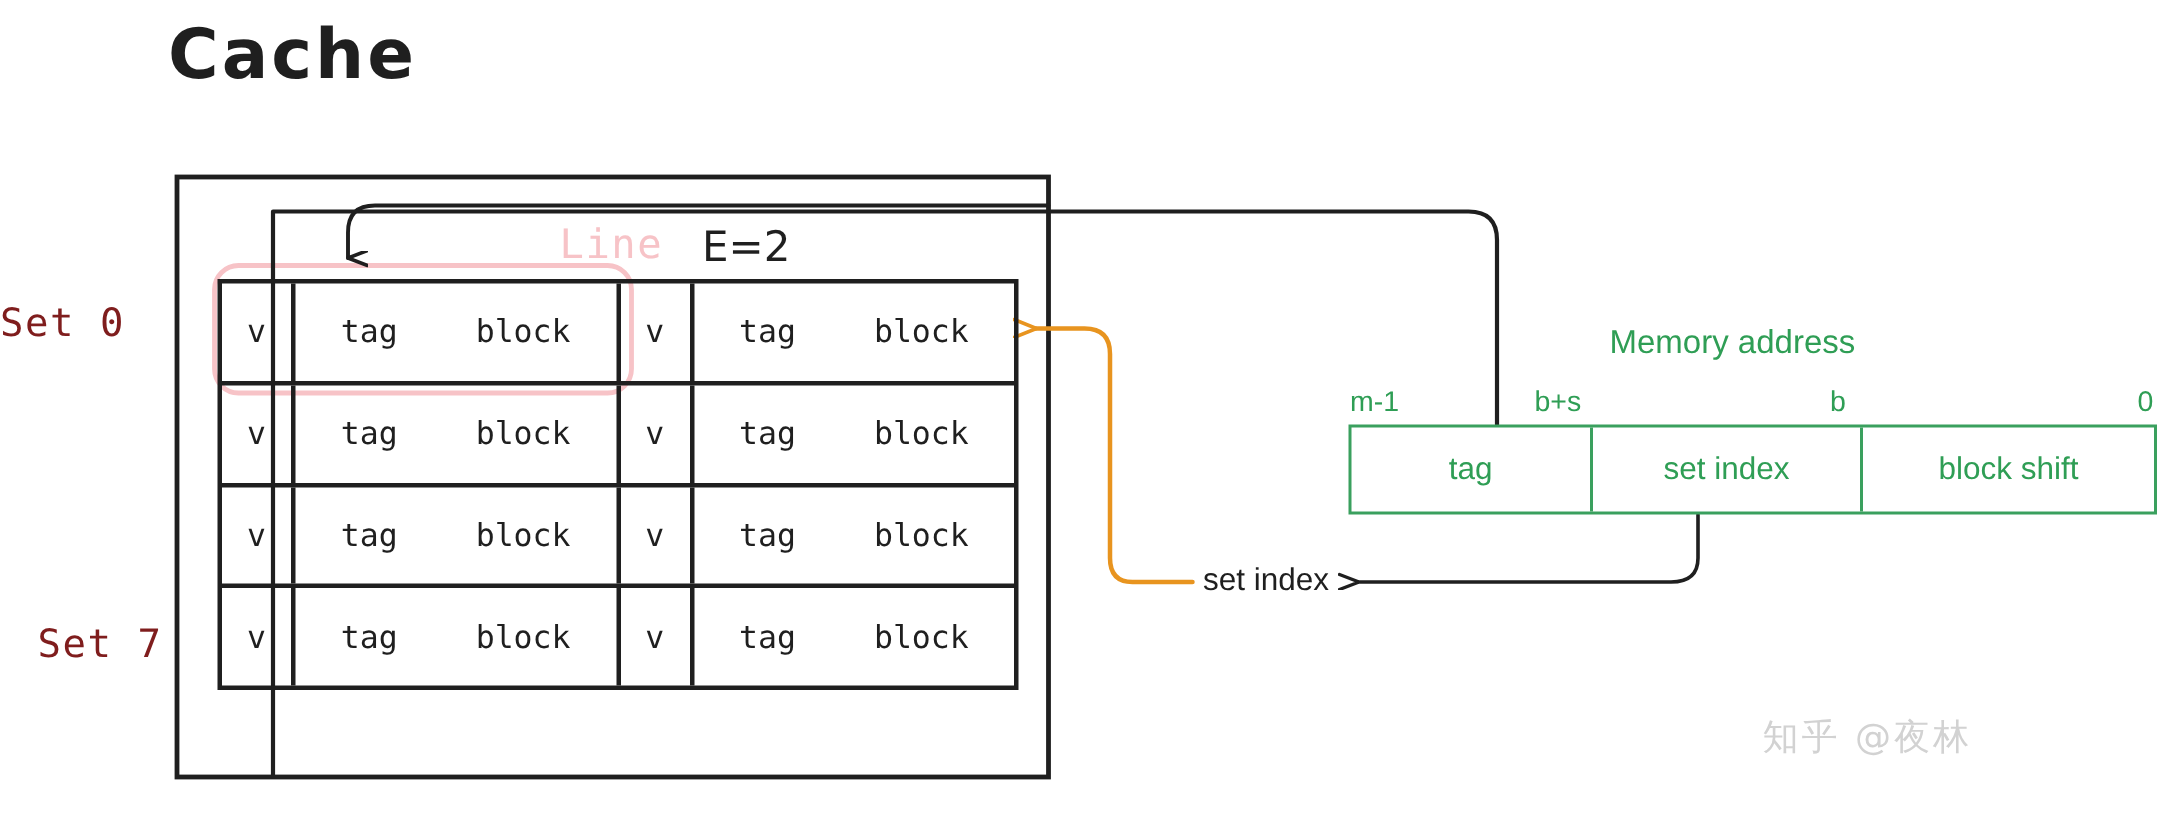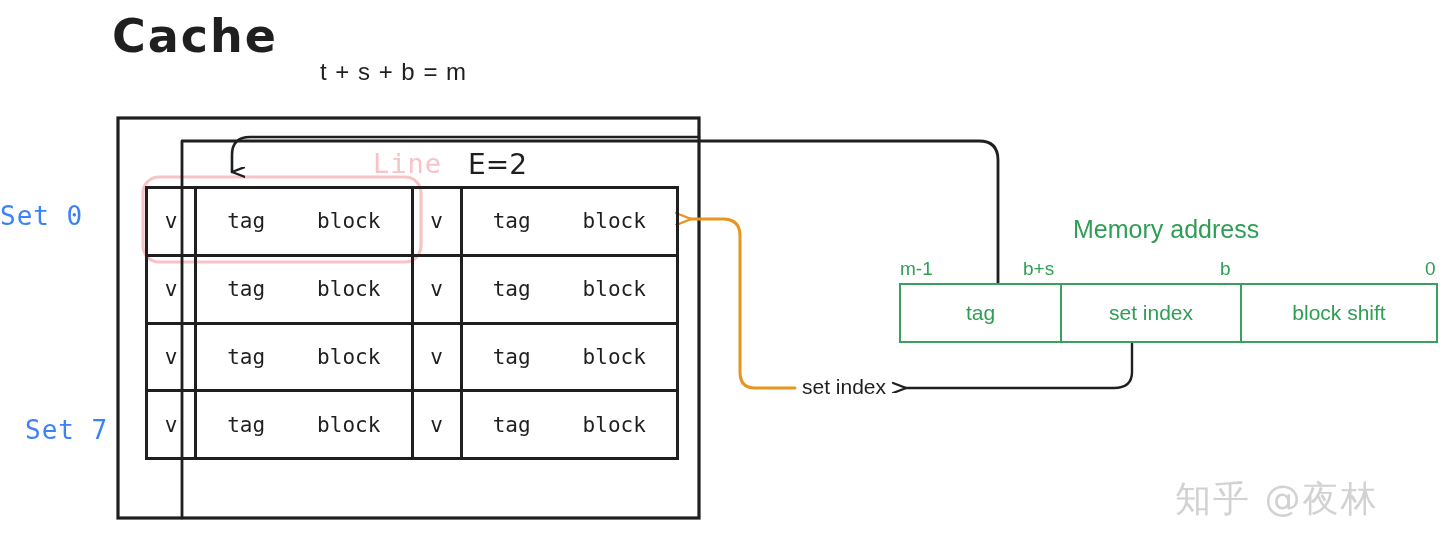--- a/index.html
+++ b/index.html
@@ -51,30 +51,30 @@
   }
   .e-label {
     left: 468px; top: 148px;
     font-family: "DejaVu Sans", sans-serif;
     font-size: 28px;
     color: #1f1f1f;
   }
   .set-label {
     font-family: "DejaVu Sans Mono", monospace;
     font-size: 26px;
-    color: #3b82f6;
+    color: #7f1d1d;
     letter-spacing: 1px;
   }
   .set0 { left: 0px;  top: 201px; }
   .set3 { left: 25px; top: 415px; }
 
   .mem-title {
     left: 1073px; top: 215px;
     font-family: "Liberation Sans", sans-serif;
-    font-size: 25px;
+    font-size: 22px;
     color: #2f9e55;
   }
   .bitlabel {
     font-family: "Liberation Sans", sans-serif;
     font-size: 19px;
     color: #2f9e55;
   }
   .bl-m1 { left: 900px;  top: 258px; }
   .bl-bs { left: 1023px; top: 258px; }
   .bl-b  { left: 1220px; top: 258px; }
@@ -83,21 +83,21 @@
   .setindex-cap {
     left: 802px; top: 375px;
     font-family: "Liberation Sans", sans-serif;
     font-size: 21px;
     color: #1f1f1f;
   }
 
   .watermark {
     left: 1175px; top: 475px;
     font-family: "DejaVu Sans", sans-serif;
-    font-size: 36px;
+    font-size: 24px;
     color: #d2d2d2;
     letter-spacing: 2px;
   }
 
   
   #cache-table {
     position: absolute;
     left: 145px; top: 186px;
     width: 534px; height: 274px;
     border: 3px solid #1f1f1f;
@@ -187,21 +187,20 @@
     <path d="M699,137 L250,137 Q232,137 232,155 L232,172" fill="none" stroke="#1f1f1f" stroke-width="2.6" stroke-linecap="round" marker-end="url(#arrow-black-down)"></path>
 
     <path d="M998,283 L998,160 Q998,141 979,141 L182,141 L182,518" fill="none" stroke="#1f1f1f" stroke-width="2.8" stroke-linecap="round" stroke-linejoin="round"></path>
 
     <path d="M1132,343 L1132,372 Q1132,388 1114,388 L905,388" fill="none" stroke="#1f1f1f" stroke-width="2.4" stroke-linecap="round" stroke-linejoin="round" marker-end="url(#arrow-black)"></path>
 
     <path d="M795,388 L755,388 Q740,388 740,372 L740,236 Q740,219 723,219 L690,219" fill="none" stroke="#e8941f" stroke-width="3" stroke-linecap="round" stroke-linejoin="round" marker-end="url(#arrow-orange)"></path>
   </svg>
 
   <div class="txt title-cache">Cache</div>
-  <div class="txt formula">t + s + b = m</div>
   <div class="txt line-label">Line</div>
   <div class="txt e-label">E=2</div>
   <div class="txt set-label set0">Set 0</div>
   <div class="txt set-label set3">Set 7</div>
 
   <div id="cache-table">
 
     <div class="cache-row">
       <div class="cell-v">v</div>
       <div class="cell-line">

